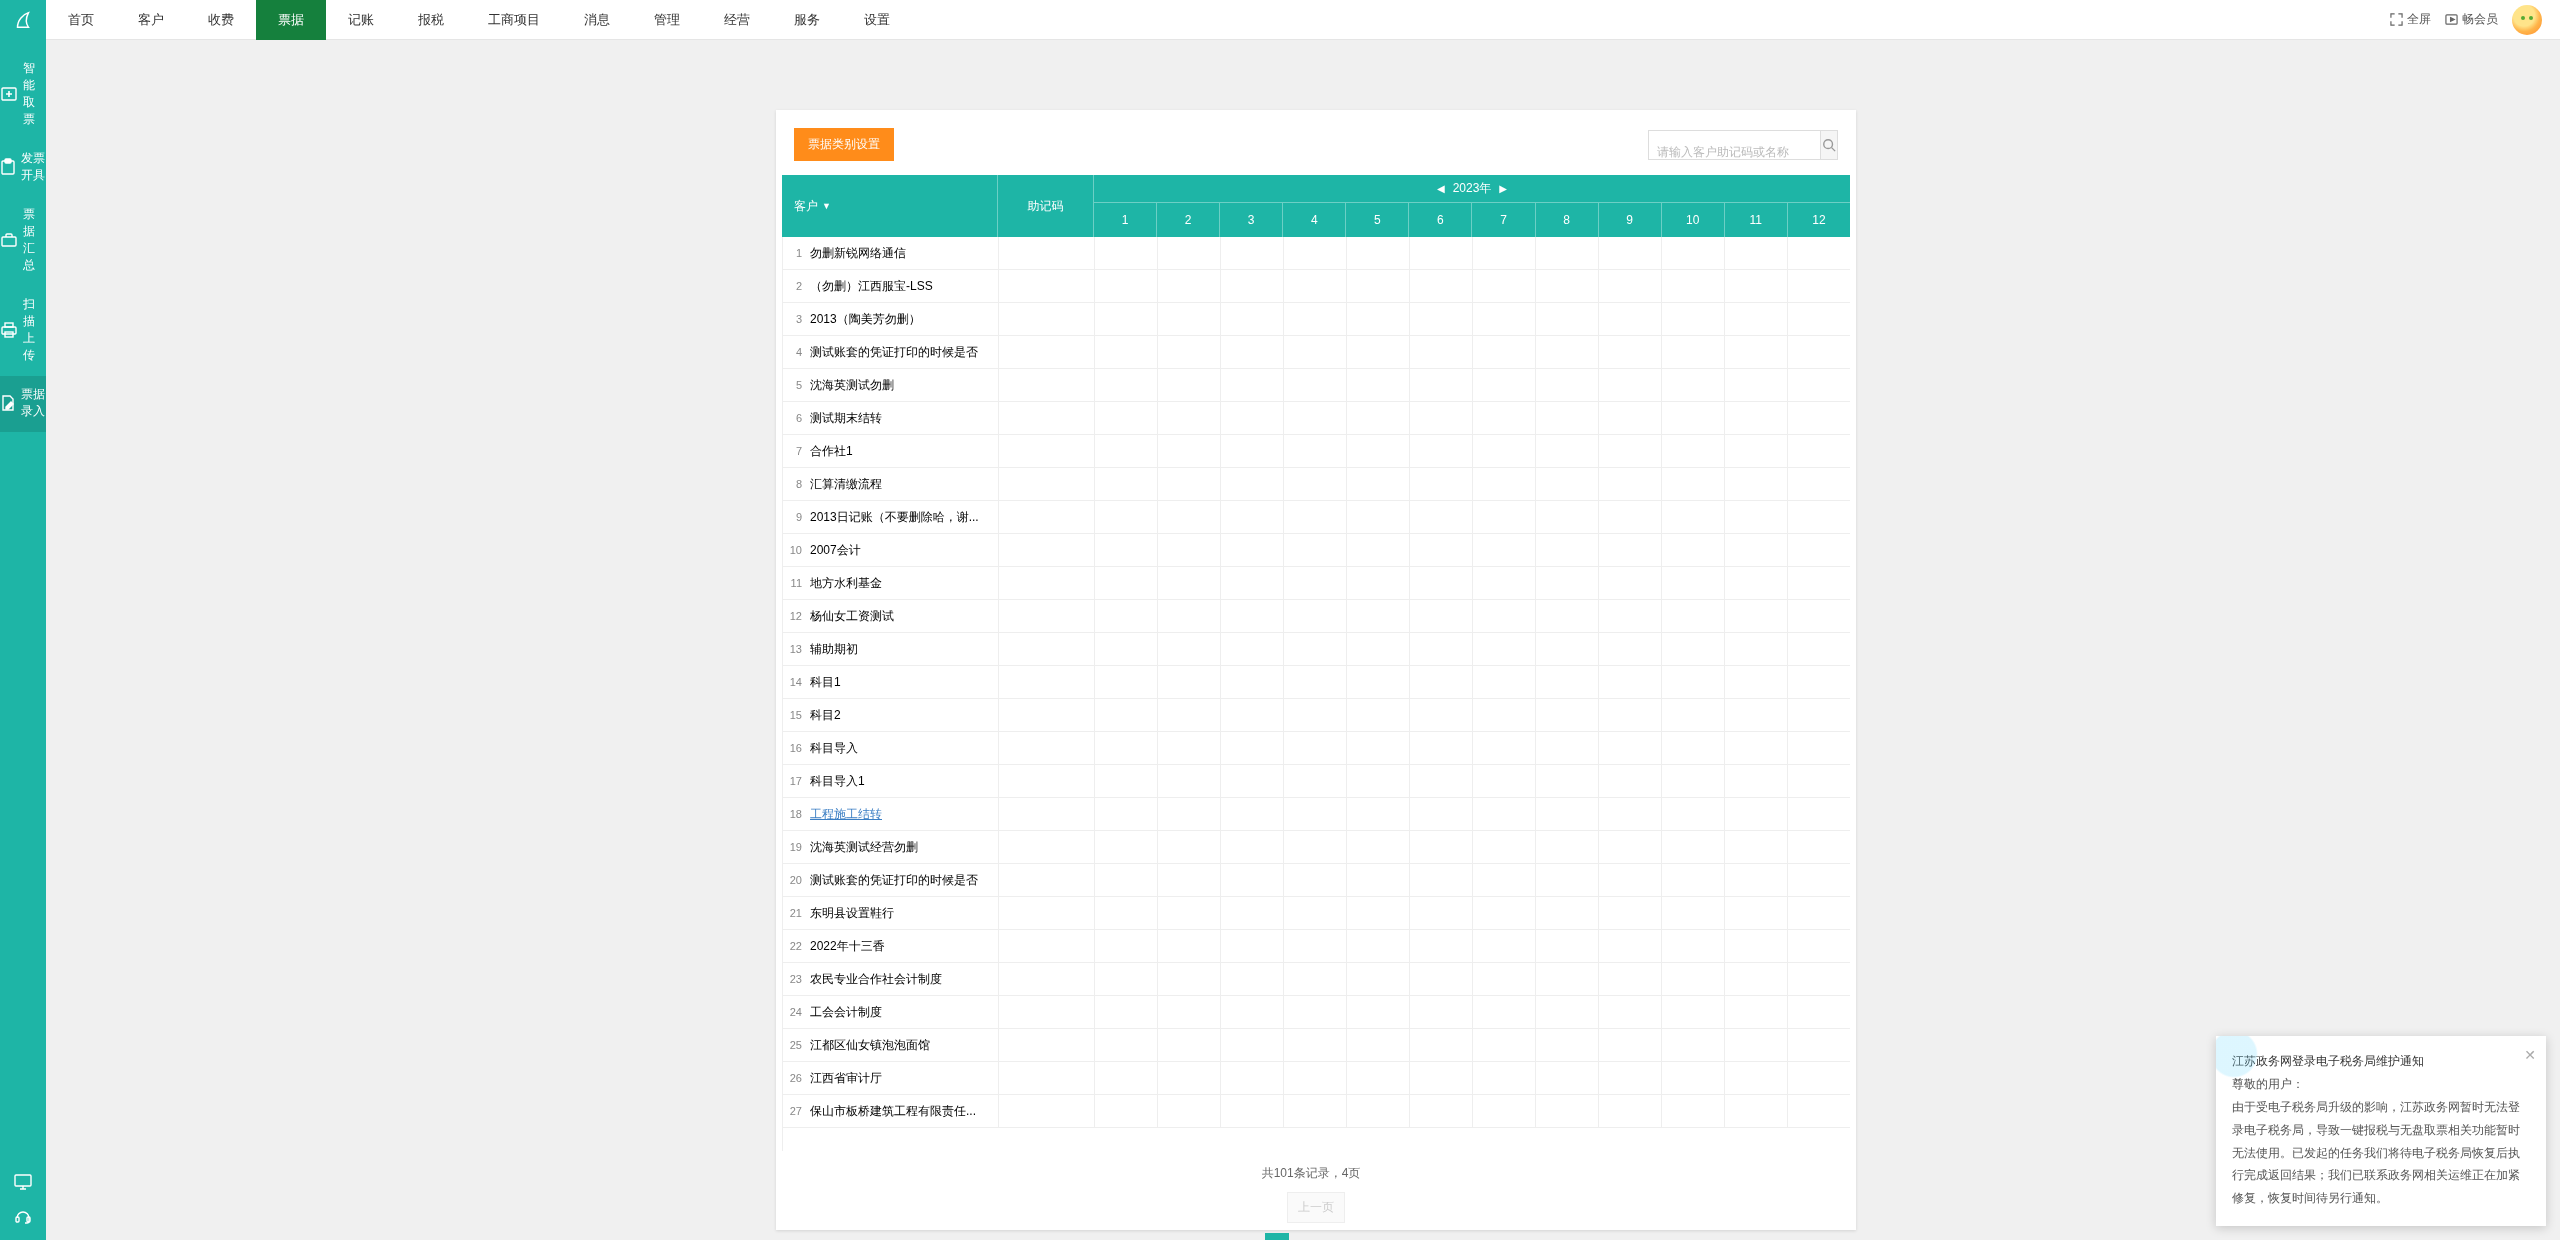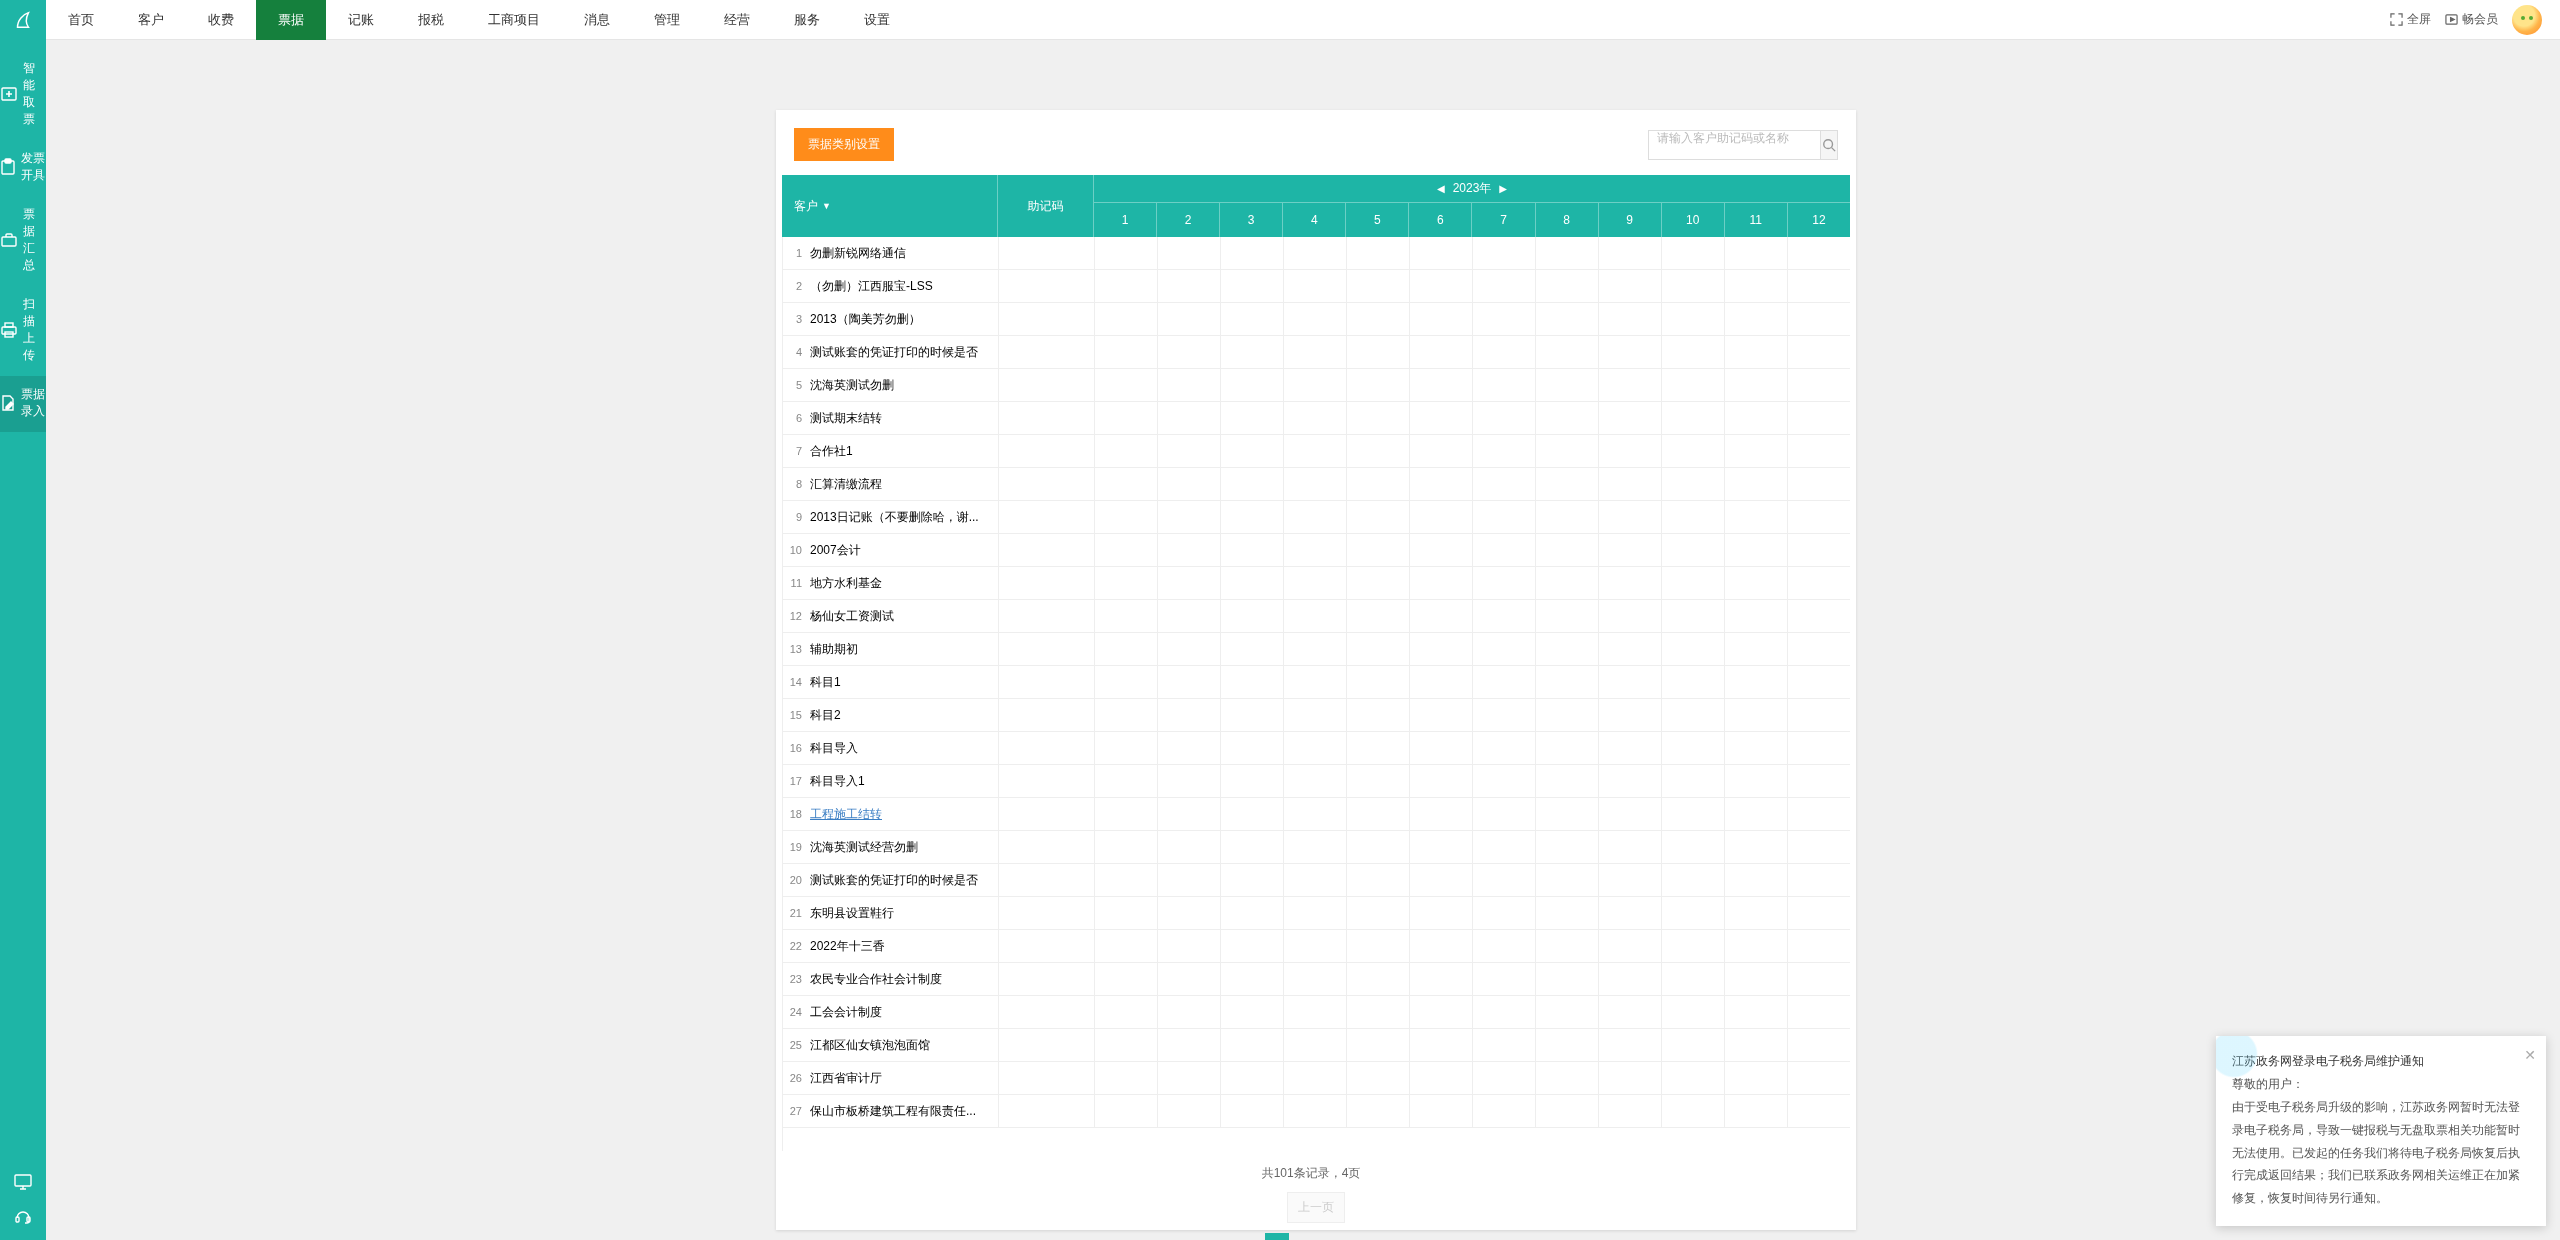--- a/index.html
+++ b/index.html
@@ -18,21 +18,21 @@
 .layout { display: flex; height: calc(100% - 40px); }
 .sidebar { width: 46px; background: #1eb5a6; display: flex; flex-direction: column; align-items: center; padding-top: 10px; color: #fff; }
 .sb-item { width: 46px; display: flex; align-items: center; padding: 10px 0 12px; cursor: pointer; font-size: 12px; gap: 5px; }
 .sb-item.active { background: rgba(0,0,0,.12); }
 .sb-icon { width: 20px; height: 18px; display: flex; align-items: center; justify-content: center; }
 .sb-bottom { margin-top: auto; padding-bottom: 14px; display: flex; flex-direction: column; gap: 18px; align-items: center; }
 .content { flex: 1; position: relative; }
 .panel { position: absolute; left: 730px; top: 70px; width: 1080px; height: 1120px; background: #fff; box-shadow: 0 1px 3px rgba(0,0,0,.12); }
 .panel-top { display: flex; align-items: center; padding: 18px 18px 14px; }
 .btn-orange { background: #ff8c1a; color: #fff; border: none; padding: 8px 14px; font-size: 12px; cursor: pointer; }
-.search { margin-left: auto; display: flex; align-items: flex-start; border: 1px solid #ddd; height: 30px; width: 190px; }
+.search { margin-left: auto; display: flex; align-items: flex-end; border: 1px solid #ddd; height: 30px; width: 190px; }
 .search input { flex: 1; border: none; padding: 0 8px; font-size: 12px; outline: none; color: #333; }
 .search input::placeholder { color: #bbb; }
 .search-btn { width: 30px; height: 28px; background: #f5f5f5; display: flex; align-items: center; justify-content: center; cursor: pointer; border-left: 1px solid #ddd; }
 .thead { display: flex; background: #1eb5a6; color: #fff; font-size: 12px; margin: 0 6px; }
 .th-cust { width: 216px; display: flex; align-items: center; padding-left: 12px; border-right: 1px solid rgba(255,255,255,.35); height: 62px; gap: 4px; }
 .th-code { width: 96px; display: flex; align-items: center; justify-content: center; border-right: 1px solid rgba(255,255,255,.35); height: 62px; }
 .th-year-wrap { flex: 1; display: flex; flex-direction: column; }
 .th-year { height: 28px; display: flex; align-items: center; justify-content: center; gap: 8px; border-bottom: 1px solid rgba(255,255,255,.35); }
 .yr-arrow { cursor: pointer; font-size: 10px; }
 .th-months { display: flex; height: 34px; }

